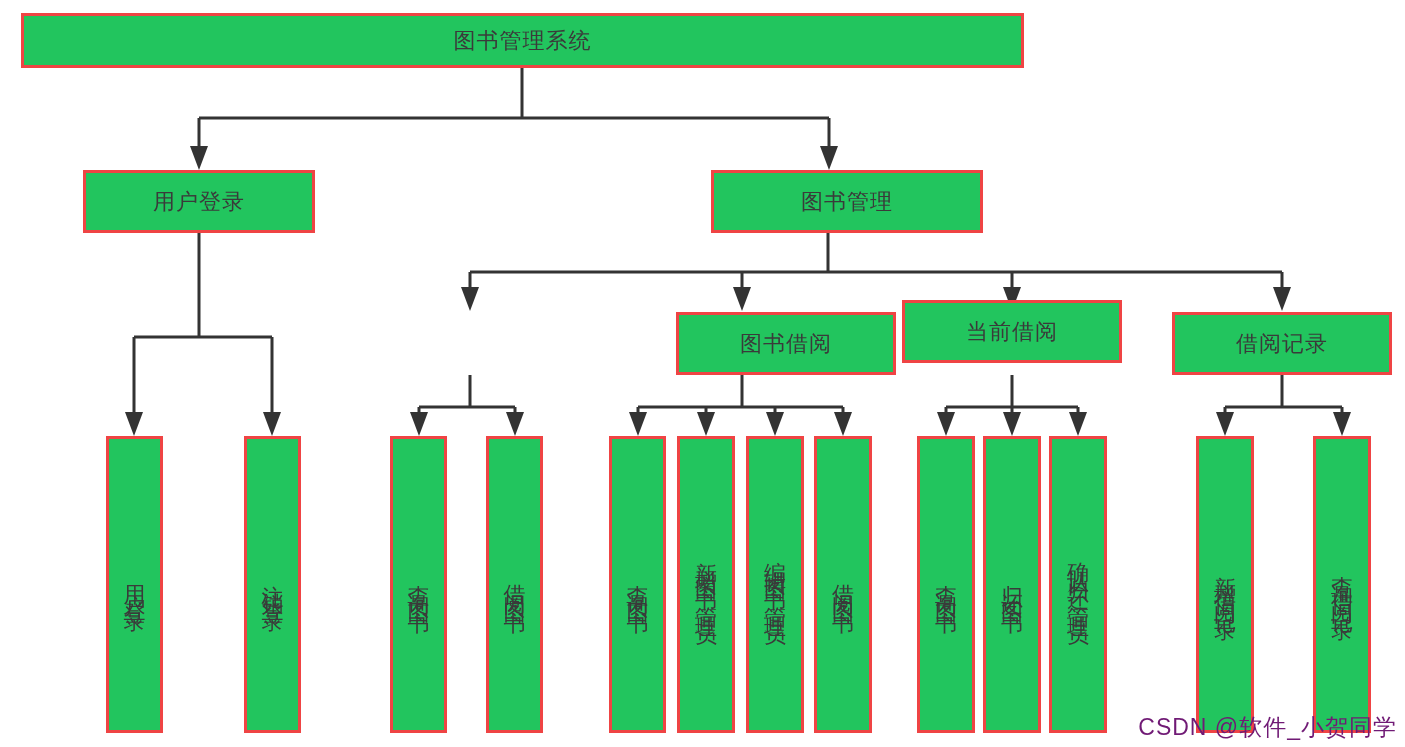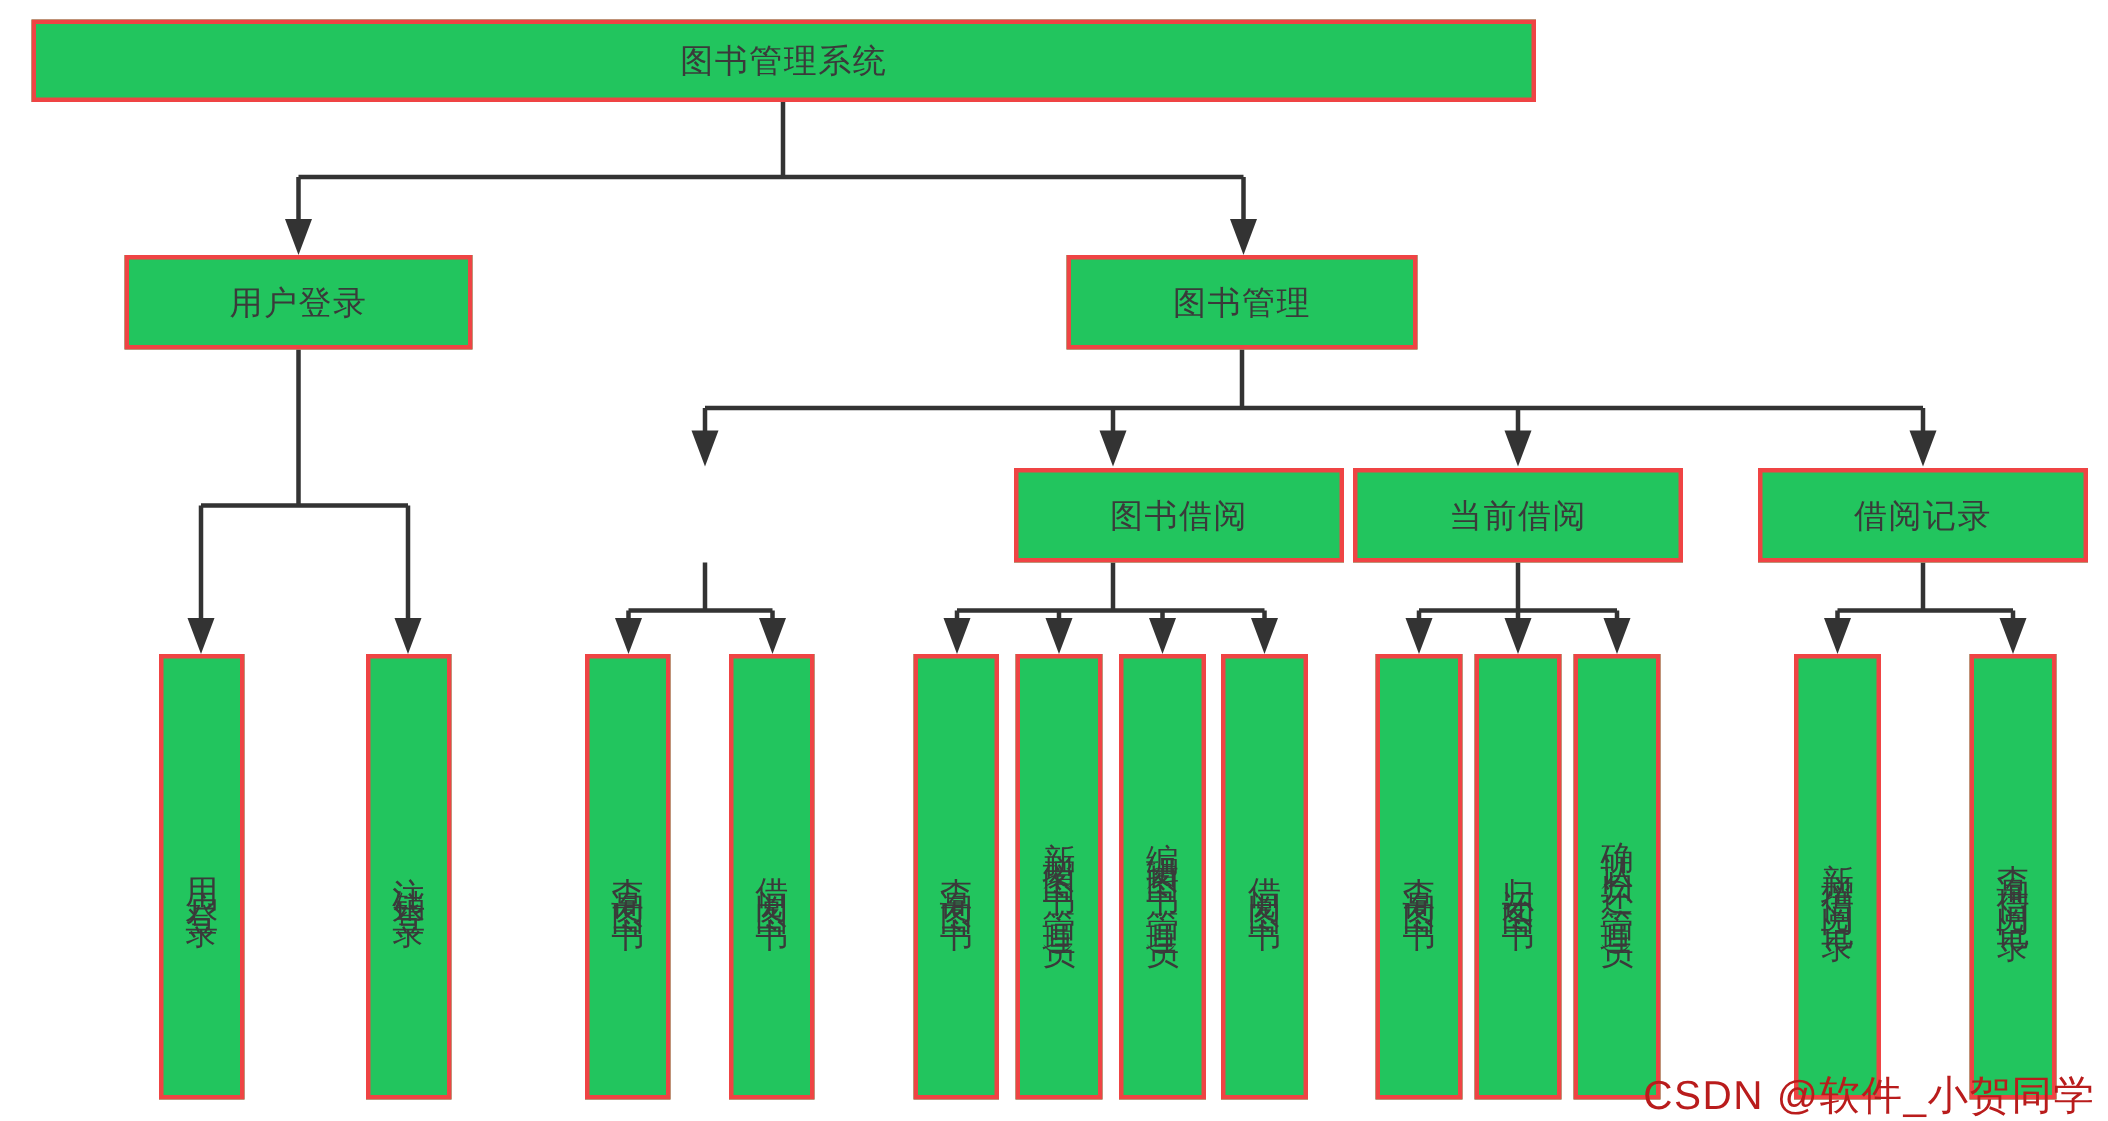--- a/index.html
+++ b/index.html
@@ -41,22 +41,22 @@
     letter-spacing: 9px;
     line-height: 1;
   }
   .vbox .lbl {
     display: block;
   }
   .watermark {
     position: absolute;
     top: 712px;
     right: 8px;
-    font-size: 27px;
-    color: #b91c1c;
+    font-size: 23px;
+    color: #701a75;
     letter-spacing: 1px;
     z-index: 5;
     white-space: nowrap;
   }
 </style>
 </head>
 <body>
 
 <div class="canvas">
 
@@ -100,28 +100,28 @@
     </g>
   </svg>
 
   <div class="box" style="left:21px; top:13px; width:1003px; height:55px;">
     <span class="lbl">图书管理系统</span>
   </div>
 
   <div class="box" style="left:83px; top:170px; width:232px; height:63px;">
     <span class="lbl">用户登录</span>
   </div>
-  <div class="box" style="left:711px; top:170px; width:234px; height:63px;">
+  <div class="box" style="left:711px; top:170px; width:272px; height:63px;">
     <span class="lbl">图书管理</span>
   </div>
 
   <div class="box" style="left:632px; top:312px; width:220px; height:63px;margin-left:44px;">
     <span class="lbl">图书借阅</span>
   </div>
-  <div class="box" style="left:902px; top:312px; width:220px; height:63px;">
+  <div class="box" style="left:902px; top:300px; width:220px; height:63px;">
     <span class="lbl">当前借阅</span>
   </div>
   <div class="box" style="left:1172px; top:312px; width:220px; height:63px;">
     <span class="lbl">借阅记录</span>
   </div>
 
   <div class="box vbox" style="left:106px; top:436px; width:57px; height:297px;">
     <span class="lbl">用户登录</span>
   </div>
   <div class="box vbox" style="left:244px; top:436px; width:57px; height:297px;">

